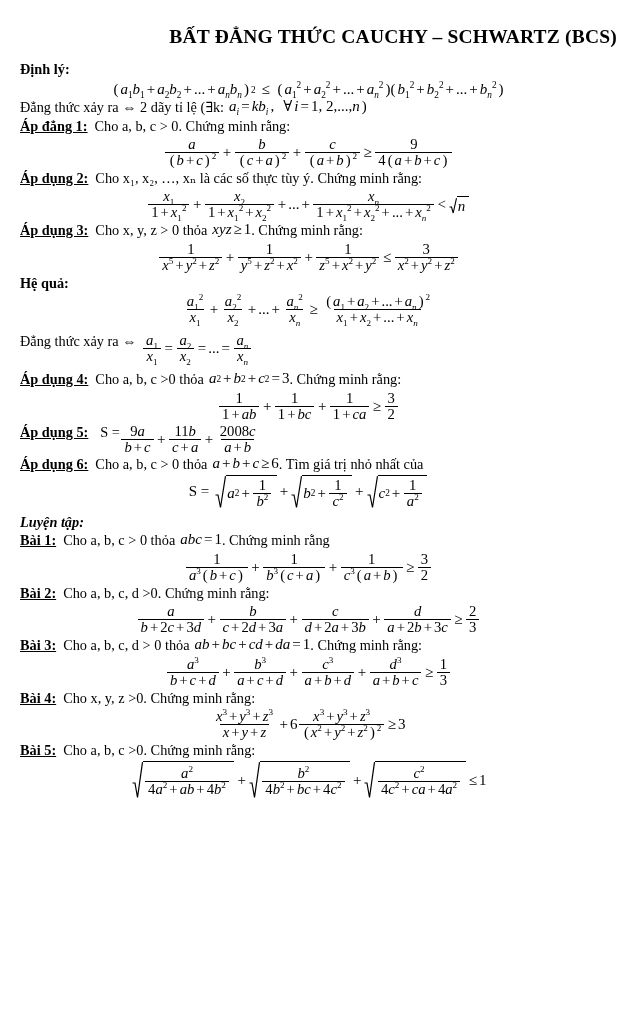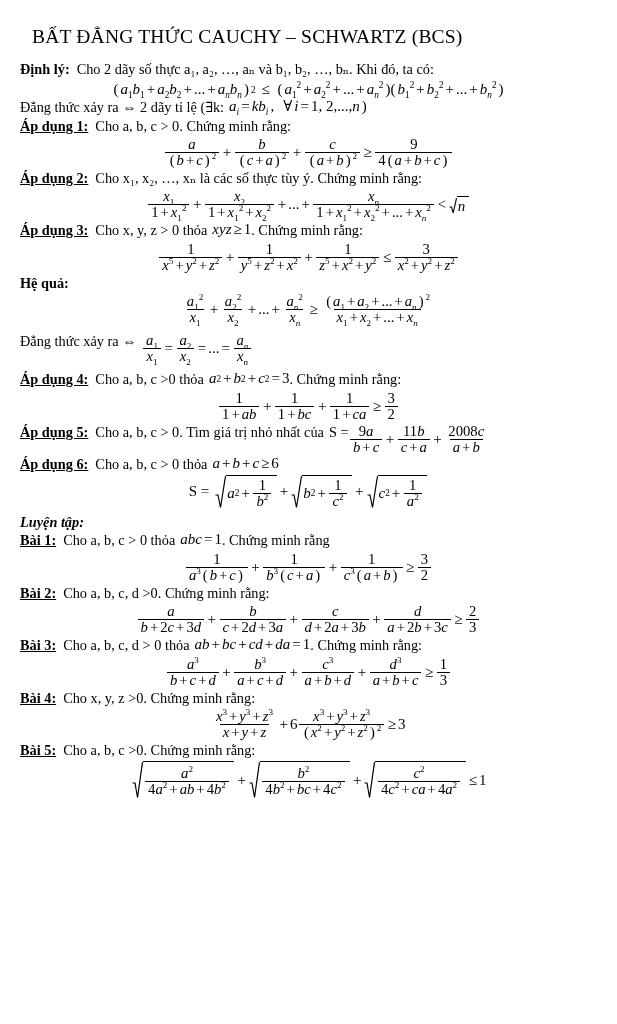--- a/index.html
+++ b/index.html
@@ -15,22 +15,22 @@
     overflow: hidden;
   }
   .page {
     position: relative;
     width: 617px;
     height: 1024px;
     padding: 0;
     box-sizing: border-box;
   }
   .doc-title {
-    text-align: left;
-    font-weight: normal;
+    text-align: right;
+    font-weight: bold;
     font-size: 19.5px;
     letter-spacing: 0.2px;
     margin: 26px 0 14px 0;
     line-height: 1.1;
     padding-left: 32px;
   }
   .block {
     margin: 0 20px 0 20px;
   }
   .line {
@@ -128,21 +128,20 @@
 <body>
 
 <div class="page">
 
   <div class="doc-title">BẤT ĐẲNG THỨC CAUCHY – SCHWARTZ (BCS)</div>
 
   <div class="block">
 
     <div class="line">
       <span class="lbl">Định lý:</span>
-      <span class="txt">Cho 2 dãy số thực a₁, a₂, …, aₙ và b₁, b₂, …, bₙ. Khi đó, ta có:</span>
     </div>
 
     <div class="mathline">
       <span class="m">
         <span class="op">(</span>
           <span>a<sub class="n">1</sub>b<sub class="n">1</sub></span>
           <span class="op">+</span>
           <span>a<sub class="n">2</sub>b<sub class="n">2</sub></span>
           <span class="op">+</span>
           <span class="up">...</span>
@@ -183,21 +182,21 @@
           <span class="op">∀</span>
           <span>i</span>
           <span class="op">=</span>
           <span class="up">1,&nbsp;2,...,</span>
           <span>n</span>
           <span class="op">)</span>
       </span>
     </div>
 
     <div class="line">
-      <span class="lbl-u">Áp dụng 1:</span>
+      <span class="lbl-u">Áp đẳng 1:</span>
       <span class="txt">Cho a, b, c &gt; 0. Chứng minh rằng:</span>
     </div>
     <div class="mathline">
       <span class="m">
         <span class="frac">
             <span class="num">a</span>
             <span class="den"><span class="op">(</span>b<span class="op">+</span>c<span class="op">)</span><sup class="n">2</sup></span>
           </span>
         <span class="op">+</span>
         <span class="frac">
@@ -362,21 +361,20 @@
         <span class="op">≥</span>
         <span class="frac">
             <span class="num up">3</span>
             <span class="den up">2</span>
           </span>
       </span>
     </div>
 
     <div class="line">
       <span class="lbl-u">Áp dụng 5:</span>
-      <span class="txt">Cho a, b, c &gt; 0. Tìm giá trị nhỏ nhất của</span>
       <span class="sp"></span>
       <span class="txt up">S =</span>
       <span class="m">
         <span class="frac">
             <span class="num"><span class="up">9</span>a</span>
             <span class="den">b<span class="op">+</span>c</span>
           </span>
         <span class="op">+</span>
         <span class="frac">
             <span class="num"><span class="up">11</span>b</span>
@@ -389,20 +387,21 @@
           </span>
       </span>
     </div>
 
 
     <div class="line">
       <span class="lbl-u">Áp dụng 6:</span>
       <span class="txt">Cho a, b, c &gt; 0 thỏa</span>
       <span class="sp"></span>
       <span class="m">a<span class="op">+</span>b<span class="op">+</span>c<span class="op">≥</span><span class="up">6</span></span>
+      <span class="txt">. Tìm giá trị nhỏ nhất của</span>
     </div>
     <div class="mathline">
       <span class="m">
         <span class="up">S =</span>
         <span class="sp"></span>
         <span class="sqrtbox">
             <span class="rsym">
               <svg class="svg-rad" width="11" height="34" viewBox="0 0 11 34">
                 <path d="M0.5,20 L3,20 L5.5,32.5 L10.5,1.2" stroke="#000" stroke-width="1.2" fill="none"></path>
               </svg>

